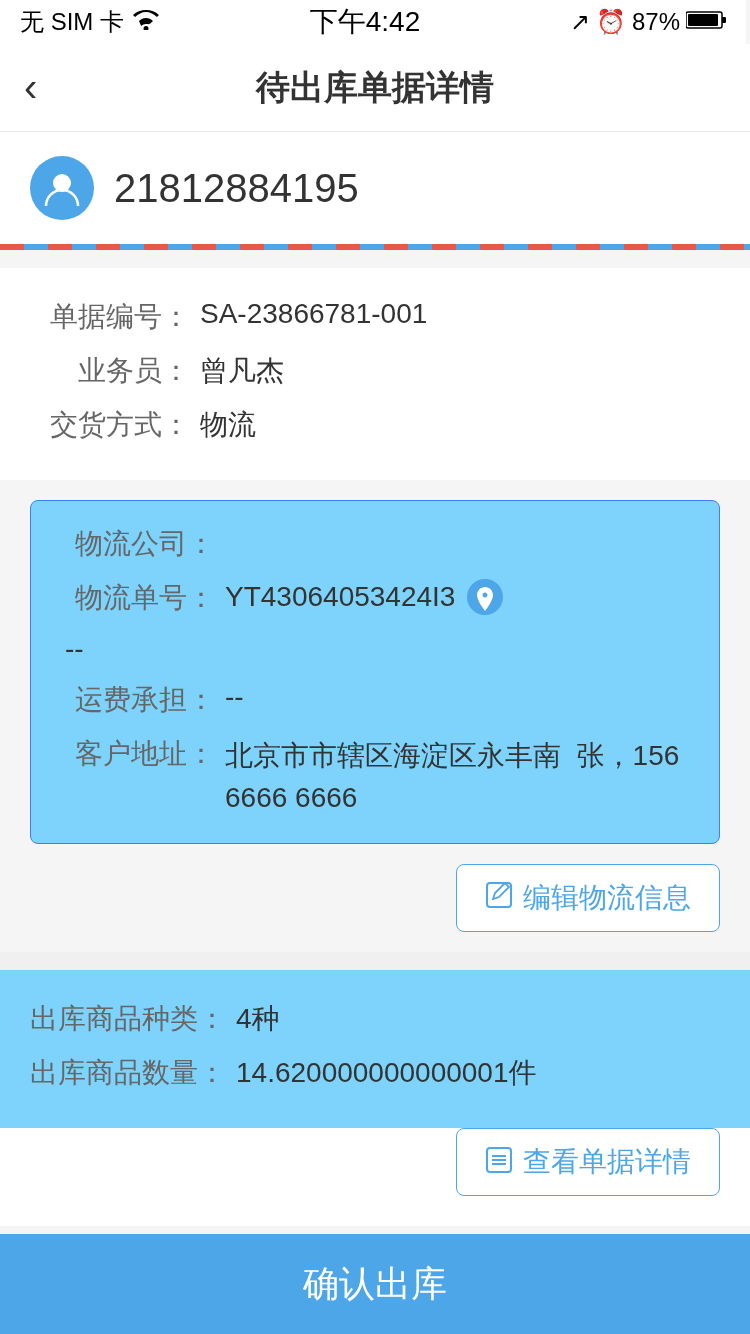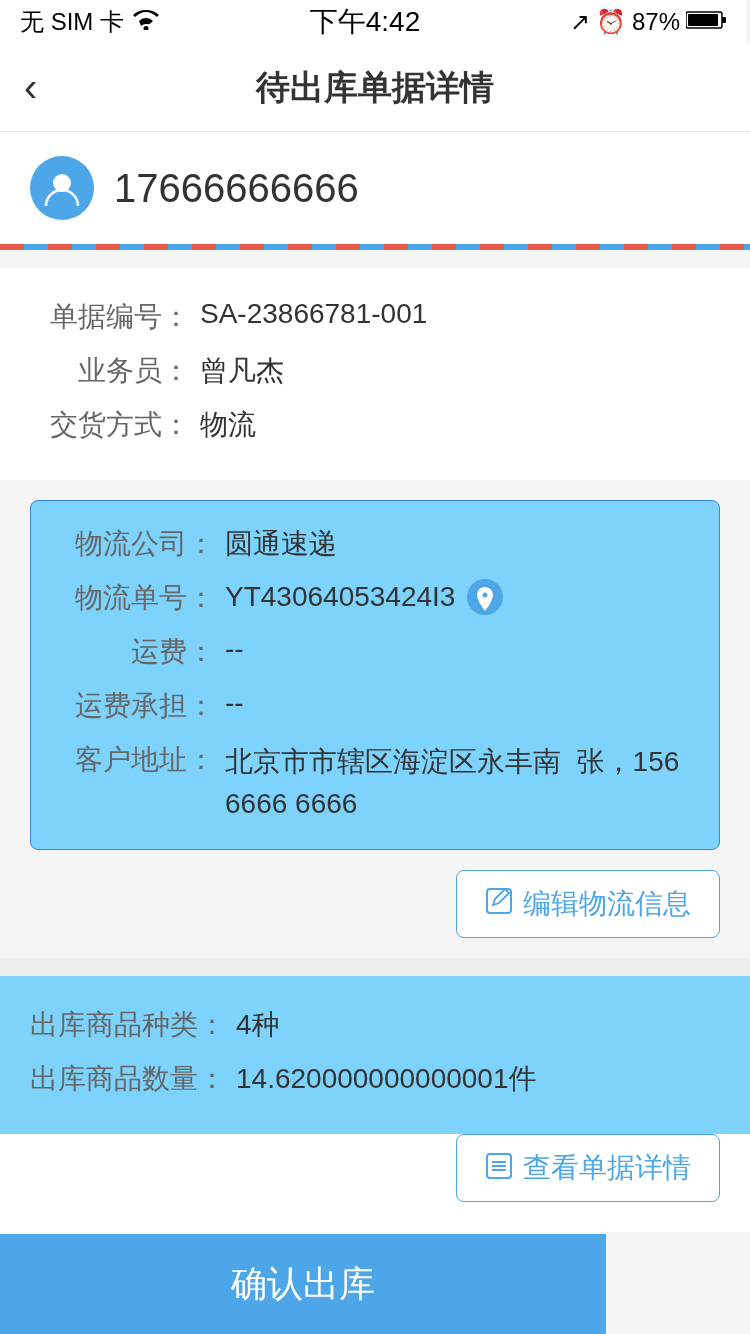--- a/index.html
+++ b/index.html
@@ -210,21 +210,21 @@
     .bottom-spacer {
       height: 200px;
       background: #f5f5f5;
     }
 
     
     .confirm-btn-bar {
       position: fixed;
       bottom: 0;
       left: 0;
-      width: 606px;
+      width: 750px;
       height: 100px;
       background: #4da6e8;
       display: flex;
       align-items: center;
       justify-content: center;
       cursor: pointer;
     }
     .confirm-btn-text {
       color: #fff;
       font-size: 36px;
@@ -269,21 +269,21 @@
 
 <div class="content">
 
   <div class="customer-section">
     <div class="customer-avatar">
       <svg viewBox="0 0 40 40" fill="none" xmlns="http://www.w3.org/2000/svg">
         <circle cx="20" cy="15" r="9" fill="white"></circle>
         <path d="M4 38c0-8.8 7.2-16 16-16s16 7.2 16 16" stroke="white" stroke-width="2.5" fill="none"></path>
       </svg>
     </div>
-    <span class="customer-phone">17666666666</span>
+    <span class="customer-phone">21812884195</span>
   </div>
 
   <div class="dashed-divider"></div>
 
   <div class="info-section">
     <div class="info-row">
       <span class="info-label">单据编号：</span>
       <span class="info-value">SA-23866781-001</span>
     </div>
     <div class="info-row">
@@ -292,34 +292,32 @@
     </div>
     <div class="info-row">
       <span class="info-label">交货方式：</span>
       <span class="info-value">物流</span>
     </div>
   </div>
 
   <div class="logistics-card">
     <div class="logistics-row">
       <span class="logistics-label">物流公司：</span>
-      <span class="logistics-value">圆通速递</span>
     </div>
     <div class="logistics-row">
       <span class="logistics-label">物流单号：</span>
       <span class="logistics-value">
         <span>YT43064053424I3</span>
         <svg class="location-icon" viewBox="0 0 36 36" fill="none" xmlns="http://www.w3.org/2000/svg" style="cursor:pointer;">
           <circle cx="18" cy="18" r="18" fill="#4da6e8"></circle>
           <path d="M18 8C13.6 8 10 11.6 10 16c0 6 8 16 8 16s8-10 8-16c0-4.4-3.6-8-8-8zm0 10.5c-1.4 0-2.5-1.1-2.5-2.5s1.1-2.5 2.5-2.5 2.5 1.1 2.5 2.5-1.1 2.5-2.5 2.5z" fill="white"></path>
         </svg>
       </span>
     </div>
     <div class="logistics-row">
-      <span class="logistics-label">运费：</span>
       <span class="logistics-value">--</span>
     </div>
     <div class="logistics-row">
       <span class="logistics-label">运费承担：</span>
       <span class="logistics-value">--</span>
     </div>
     <div class="logistics-row">
       <span class="logistics-label">客户地址：</span>
       <span class="logistics-value" style="white-space: pre-wrap; line-height: 1.5;">北京市市辖区海淀区永丰南  张，156 6666 6666</span>
     </div>

